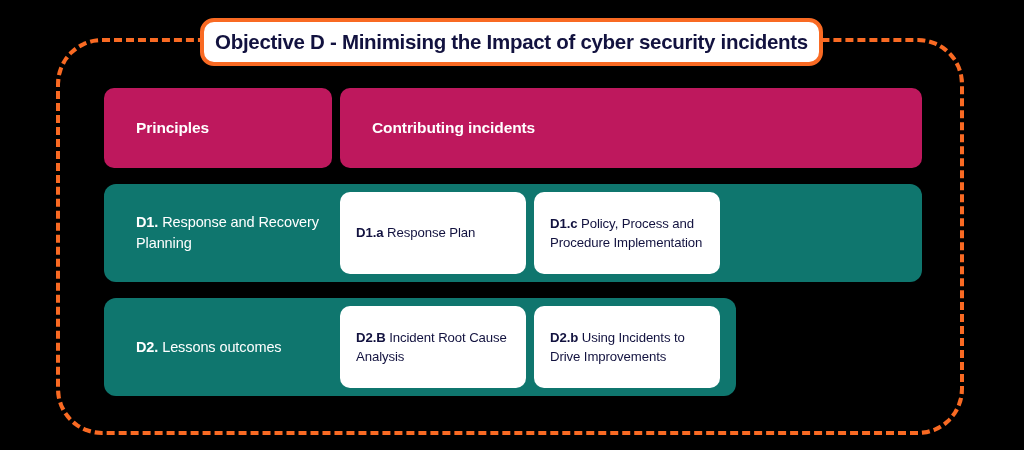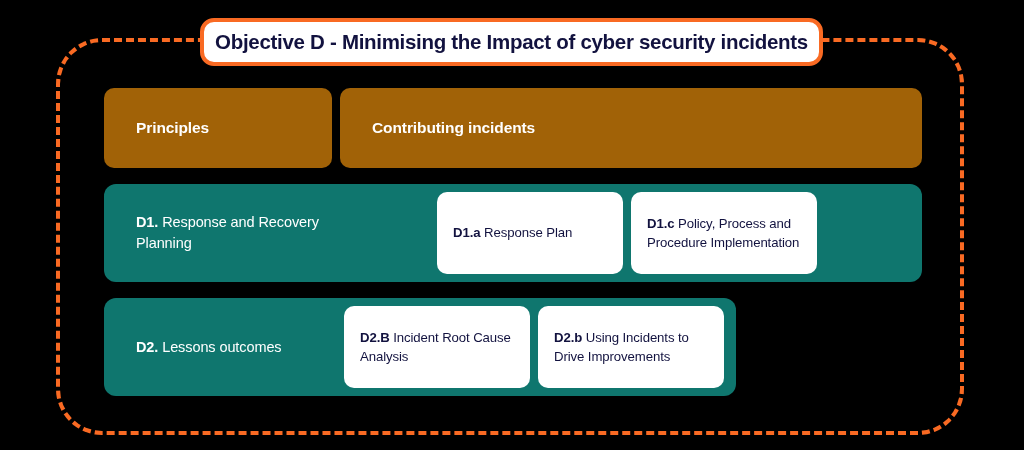--- a/index.html
+++ b/index.html
@@ -63,21 +63,21 @@
   }
 
   
   .header-row {
     position: relative;
     height: 80px;
     display: flex;
     gap: 8px;
   }
   .header-cell {
-    background: #a16207;
+    background: #be185d;
     border-radius: 10px;
     display: flex;
     align-items: center;
     padding-left: 32px;
   }
   .header-cell.principles { width: 228px; }
   .header-cell.outcomes { flex: 1; }
   .header-cell .header-label {
     color: #FFFFFF;
     font-size: 15.5px;
@@ -110,21 +110,20 @@
     font-size: 14.5px;
     line-height: 1.42;
     letter-spacing: -0.1px;
   }
   .principle-label .ptext b { font-weight: bold; }
 
   .outcome-cards {
     flex: 1;
     display: flex;
     gap: 8px;
-    justify-content: center;
   }
   .outcome-card {
     background: #FFFFFF;
     border-radius: 10px;
     width: 186px;
     flex: 0 0 186px;
     display: flex;
     align-items: center;
     padding: 10px 16px;
   }

